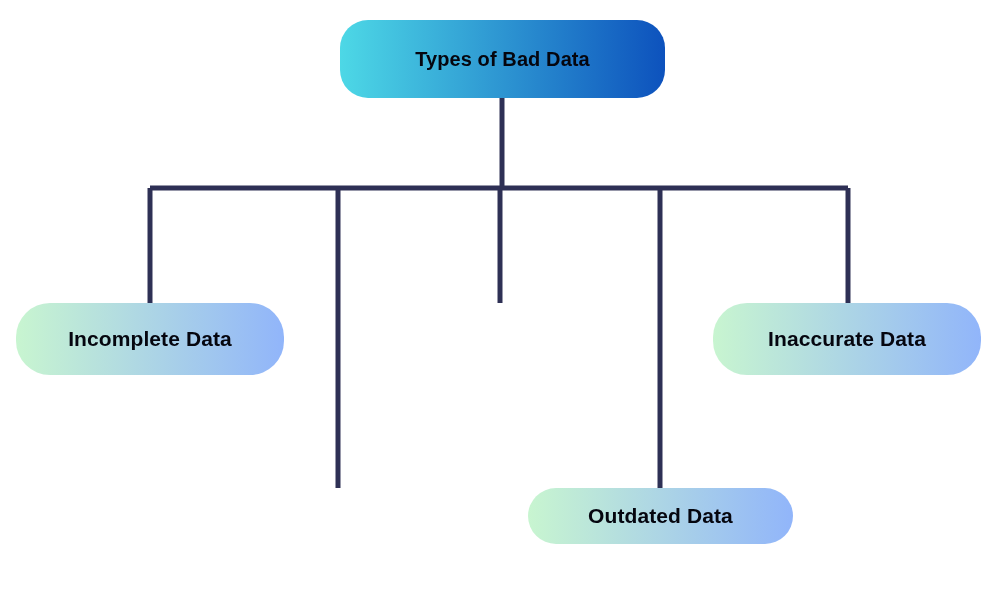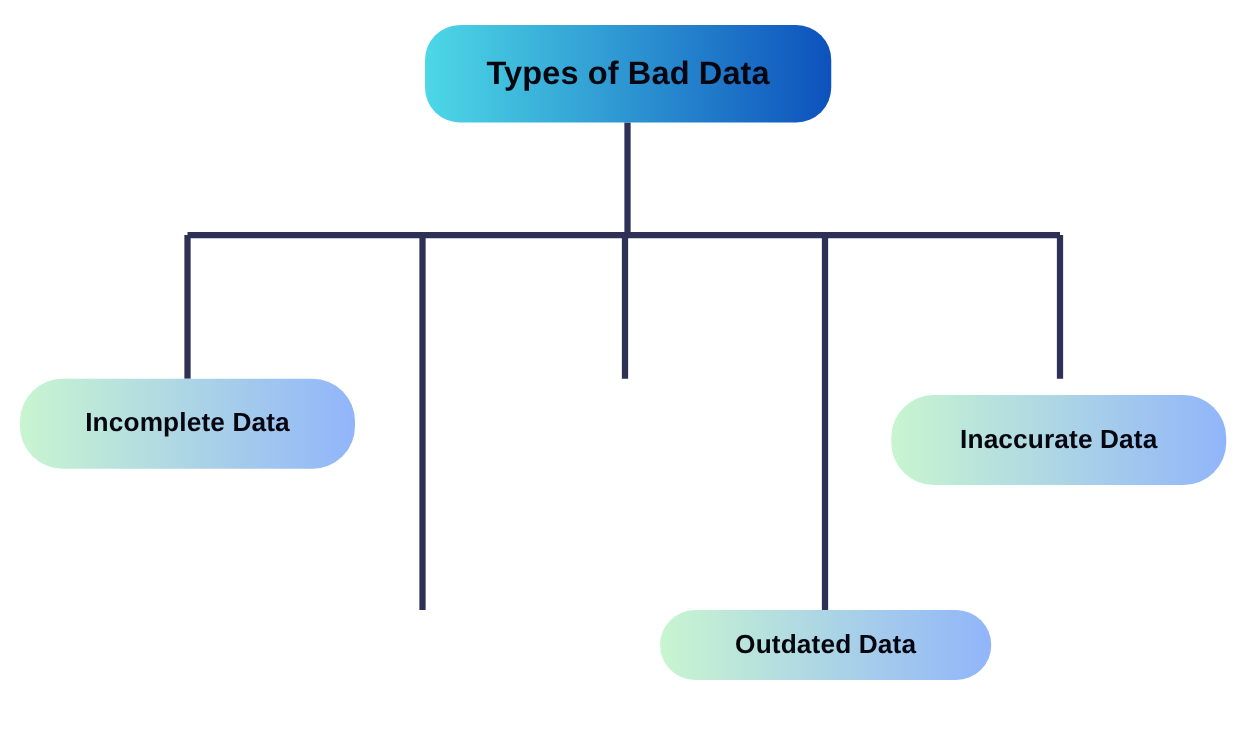--- a/index.html
+++ b/index.html
@@ -35,21 +35,21 @@
     justify-content: center;
     box-sizing: border-box;
     border-radius: 30px;
     text-align: center;
     line-height: 1.2;
     letter-spacing: 0.1px;
   }
   .node-root {
     border-radius: 28px;
     color: #05060f;
-    font-size: 26px;
+    font-size: 20px;
     font-weight: bold;
   }
   .node-child {
     border-radius: 34px;
     color: #05060f;
     font-size: 21px;
     font-weight: bold;
   }
   .node-label {
     display: block;
@@ -81,17 +81,17 @@
   <div class="node node-child" style="left: 16px; top: 303px; width: 268px; height: 72px; background: linear-gradient(90deg, rgb(200, 245, 208) 0%, rgb(145, 181, 250) 100%); color: rgb(5, 6, 15);">
     <span class="node-label">Incomplete Data</span>
   </div>
 
 
 
   <div class="node node-child" style="left: 528px; top: 488px; width: 265px; height: 56px; background: linear-gradient(90deg, rgb(200, 245, 208) 0%, rgb(145, 181, 250) 100%); color: rgb(5, 6, 15);">
     <span class="node-label">Outdated Data</span>
   </div>
 
-  <div class="node node-child" style="left: 713px; top: 303px; width: 268px; height: 72px; background: linear-gradient(90deg, rgb(200, 245, 208) 0%, rgb(145, 181, 250) 100%); color: rgb(5, 6, 15); margin-top: 13px;">
+  <div class="node node-child" style="left: 713px; top: 303px; width: 268px; height: 72px; background: linear-gradient(90deg, rgb(200, 245, 208) 0%, rgb(145, 181, 250) 100%); color: rgb(5, 6, 15);">
     <span class="node-label">Inaccurate Data</span>
   </div>
 
 </div>
 
 </body></html>

